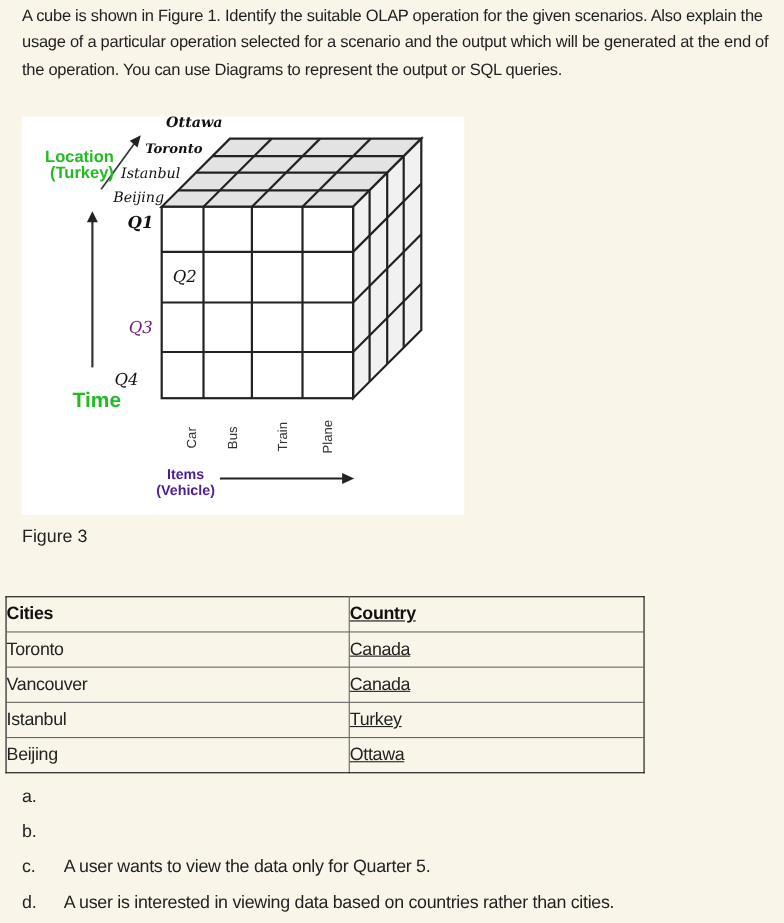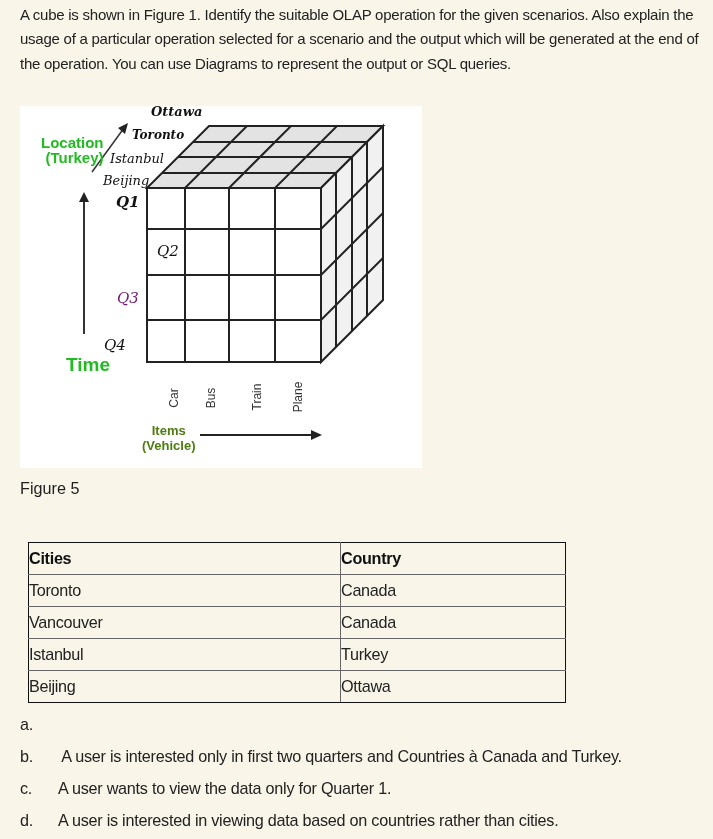--- a/index.html
+++ b/index.html
@@ -18,34 +18,34 @@
   .figure {
     position:absolute; left:20px; top:106px; width:402px; height:362px;
     background:#ffffff;
   }
   .figure svg { position:absolute; left:0; top:0; }
   .fig-caption {
     position:absolute; left:20px; top:479px;
     font-size:16.2px; color:#222;
   }
   table.cities {
-    position:absolute; left:28px; top:542px;
-    width:538px; border-collapse:collapse;
+    position:absolute; left:5px; top:542px;
+    width:581px; border-collapse:collapse;
     font-size:16.2px; letter-spacing:-0.3px;
   }
   table.cities td, table.cities th {
     border:1.5px solid #666; padding:0 0 0 0; height:31px;
     text-align:left; vertical-align:middle;
   }
   table.cities th { font-weight:bold; color:#111; }
   table.cities td { color:#222; }
   table.cities tr:first-child th { border-top:1.5px solid #111; }
   table.cities tr:last-child td { border-bottom:1.5px solid #111; }
   table.cities .c1 { width:311px; border-left:1.5px solid #111; }
-  table.cities .c2 { border-right:1.5px solid #111; }
+  table.cities .c2 { border-right:1.5px solid #111;text-decoration:underline; }
   .scenarios { position:absolute; left:20px; top:715px; width:690px; }
   .scenario { position:relative; height:32px; font-size:16.2px; letter-spacing:-0.25px; color:#222; }
   .scenario .mk { position:absolute; left:0; top:0; }
   .scenario .tx { position:absolute; left:38px; top:0; }
 </style>
 </head>
 <body>
 
 <div class="para">A cube is shown in Figure 1. Identify the suitable OLAP operation for the given scenarios. Also explain the usage of a particular operation selected for a scenario and the output which will be generated at the end of the operation. You can use Diagrams to represent the output or SQL queries.</div>
 
@@ -108,27 +108,27 @@
   <div style="position:absolute;left:97px;top:183px;font-family:'DejaVu Serif',serif;font-style:italic;font-size:15px;color:#701a75;">Q3</div>
   <div style="position:absolute;left:84px;top:230px;font-family:'DejaVu Serif',serif;font-style:italic;font-size:15px;color:#111;">Q4</div>
 
   <div style="position:absolute;left:46px;top:248px;color:#22bb22;font-weight:bold;font-size:19px;">Time</div>
 
   <div style="position:absolute;left:139px;top:285px;width:30px;text-align:center;transform:rotate(-90deg);font-size:12px;color:#333;">Car</div>
   <div style="position:absolute;left:176px;top:285px;width:30px;text-align:center;transform:rotate(-90deg);font-size:12px;color:#333;">Bus</div>
   <div style="position:absolute;left:220px;top:284px;width:34px;text-align:center;transform:rotate(-90deg);font-size:12px;color:#333;">Train</div>
   <div style="position:absolute;left:259px;top:284px;width:38px;text-align:center;transform:rotate(-90deg);font-size:12px;color:#333;">Plane</div>
 
-  <div style="position:absolute;left:122px;top:317px;color:#4d7c0f;font-weight:bold;font-size:13px;line-height:15px;text-align:center;">
+  <div style="position:absolute;left:122px;top:317px;color:#4c1d95;font-weight:bold;font-size:13px;line-height:15px;text-align:center;">
     <div>Items</div>
     <div>(Vehicle)</div>
   </div>
 </div>
 
-<div class="fig-caption">Figure 5</div>
+<div class="fig-caption">Figure 3</div>
 
 <table class="cities">
   <tbody>
       <tr>
     <th class="c1">Cities</th>
     <th class="c2">Country</th>
   </tr>
   <tr>
     <td class="c1">Toronto</td>
     <td class="c2">Canada</td>
@@ -147,23 +147,22 @@
   </tr>
 </tbody>
   </table>
 
 <div class="scenarios">
   <div class="scenario">
     <span class="mk">a.</span>
   </div>
   <div class="scenario">
     <span class="mk">b.</span>
-    <span class="tx" style="white-space:pre;"> A user is interested only in first two quarters and Countries à Canada and Turkey.</span>
   </div>
   <div class="scenario">
     <span class="mk">c.</span>
-    <span class="tx">A user wants to view the data only for Quarter 1.</span>
+    <span class="tx">A user wants to view the data only for Quarter 5.</span>
   </div>
   <div class="scenario">
     <span class="mk">d.</span>
     <span class="tx">A user is interested in viewing data based on countries rather than cities.</span>
   </div>
 </div>
 
 </body></html>

